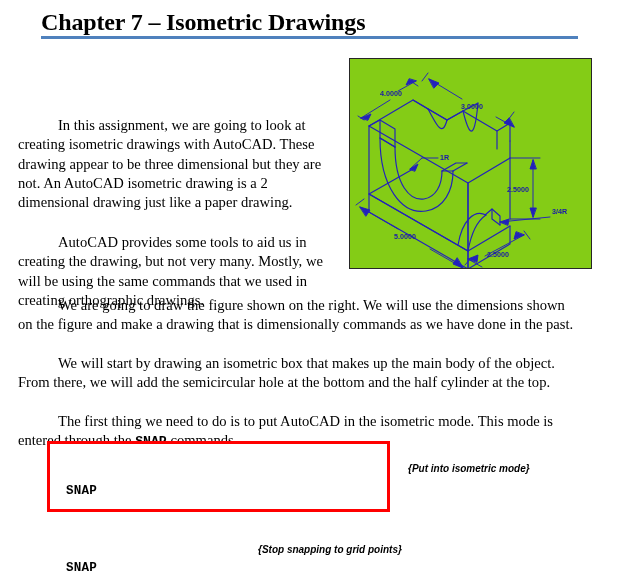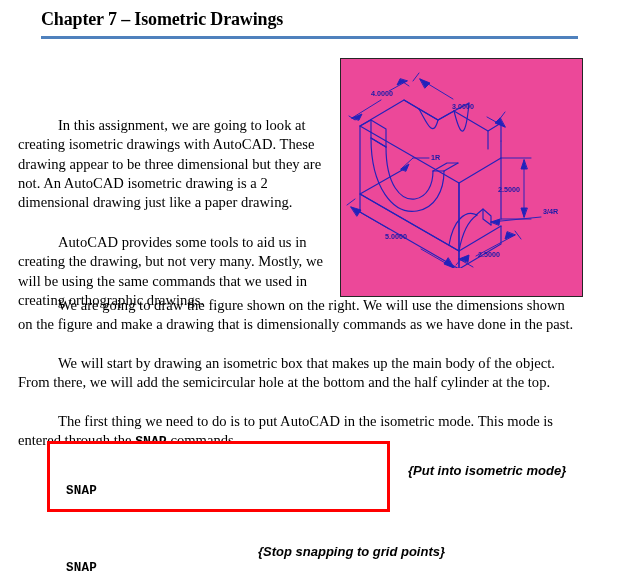--- a/index.html
+++ b/index.html
@@ -16,43 +16,43 @@
     overflow: hidden;
   }
 
   
   #chapter-title {
     position: absolute;
     left: 41px;
     top: 9px;
     font-family: "Liberation Serif", "DejaVu Serif", serif;
     font-weight: bold;
-    font-size: 18px;
+    font-size: 24px;
     letter-spacing: -0.15px;
     color: #000000;
     white-space: nowrap;
   }
   #title-rule {
     position: absolute;
     left: 41px;
     top: 36px;
     width: 537px;
     height: 3px;
     background: #4F81BD;
   }
 
   
   #figure-frame {
     position: absolute;
-    left: 340px;
+    left: 349px;
     top: 58px;
     width: 243px;
-    height: 239px;
+    height: 211px;
     border: 1.2px solid #262626;
-    background: #ec4899;
+    background: #84cc16;
     box-sizing: border-box;
   }
   #figure-frame svg { display: block; }
 
   
   .para {
     position: absolute;
     font-family: "Liberation Serif", "DejaVu Serif", serif;
     font-size: 14.6px;
     line-height: 19.3px;
@@ -105,21 +105,21 @@
   .cmd-resp {
     font-weight: bold;
     color: #000000;
   }
 
   .annot {
     position: absolute;
     font-family: "Liberation Sans", "DejaVu Sans", sans-serif;
     font-weight: bold;
     font-style: italic;
-    font-size: 13px;
+    font-size: 10px;
     color: #000000;
     white-space: nowrap;
   }
   #annot-1 { left: 408px; top: 463px; }
   #annot-2 { left: 258px; top: 544px; }
 
   .dim-text {
     font-family: "Liberation Sans", "DejaVu Sans", sans-serif;
     font-weight: bold;
     font-size: 7.2px;

